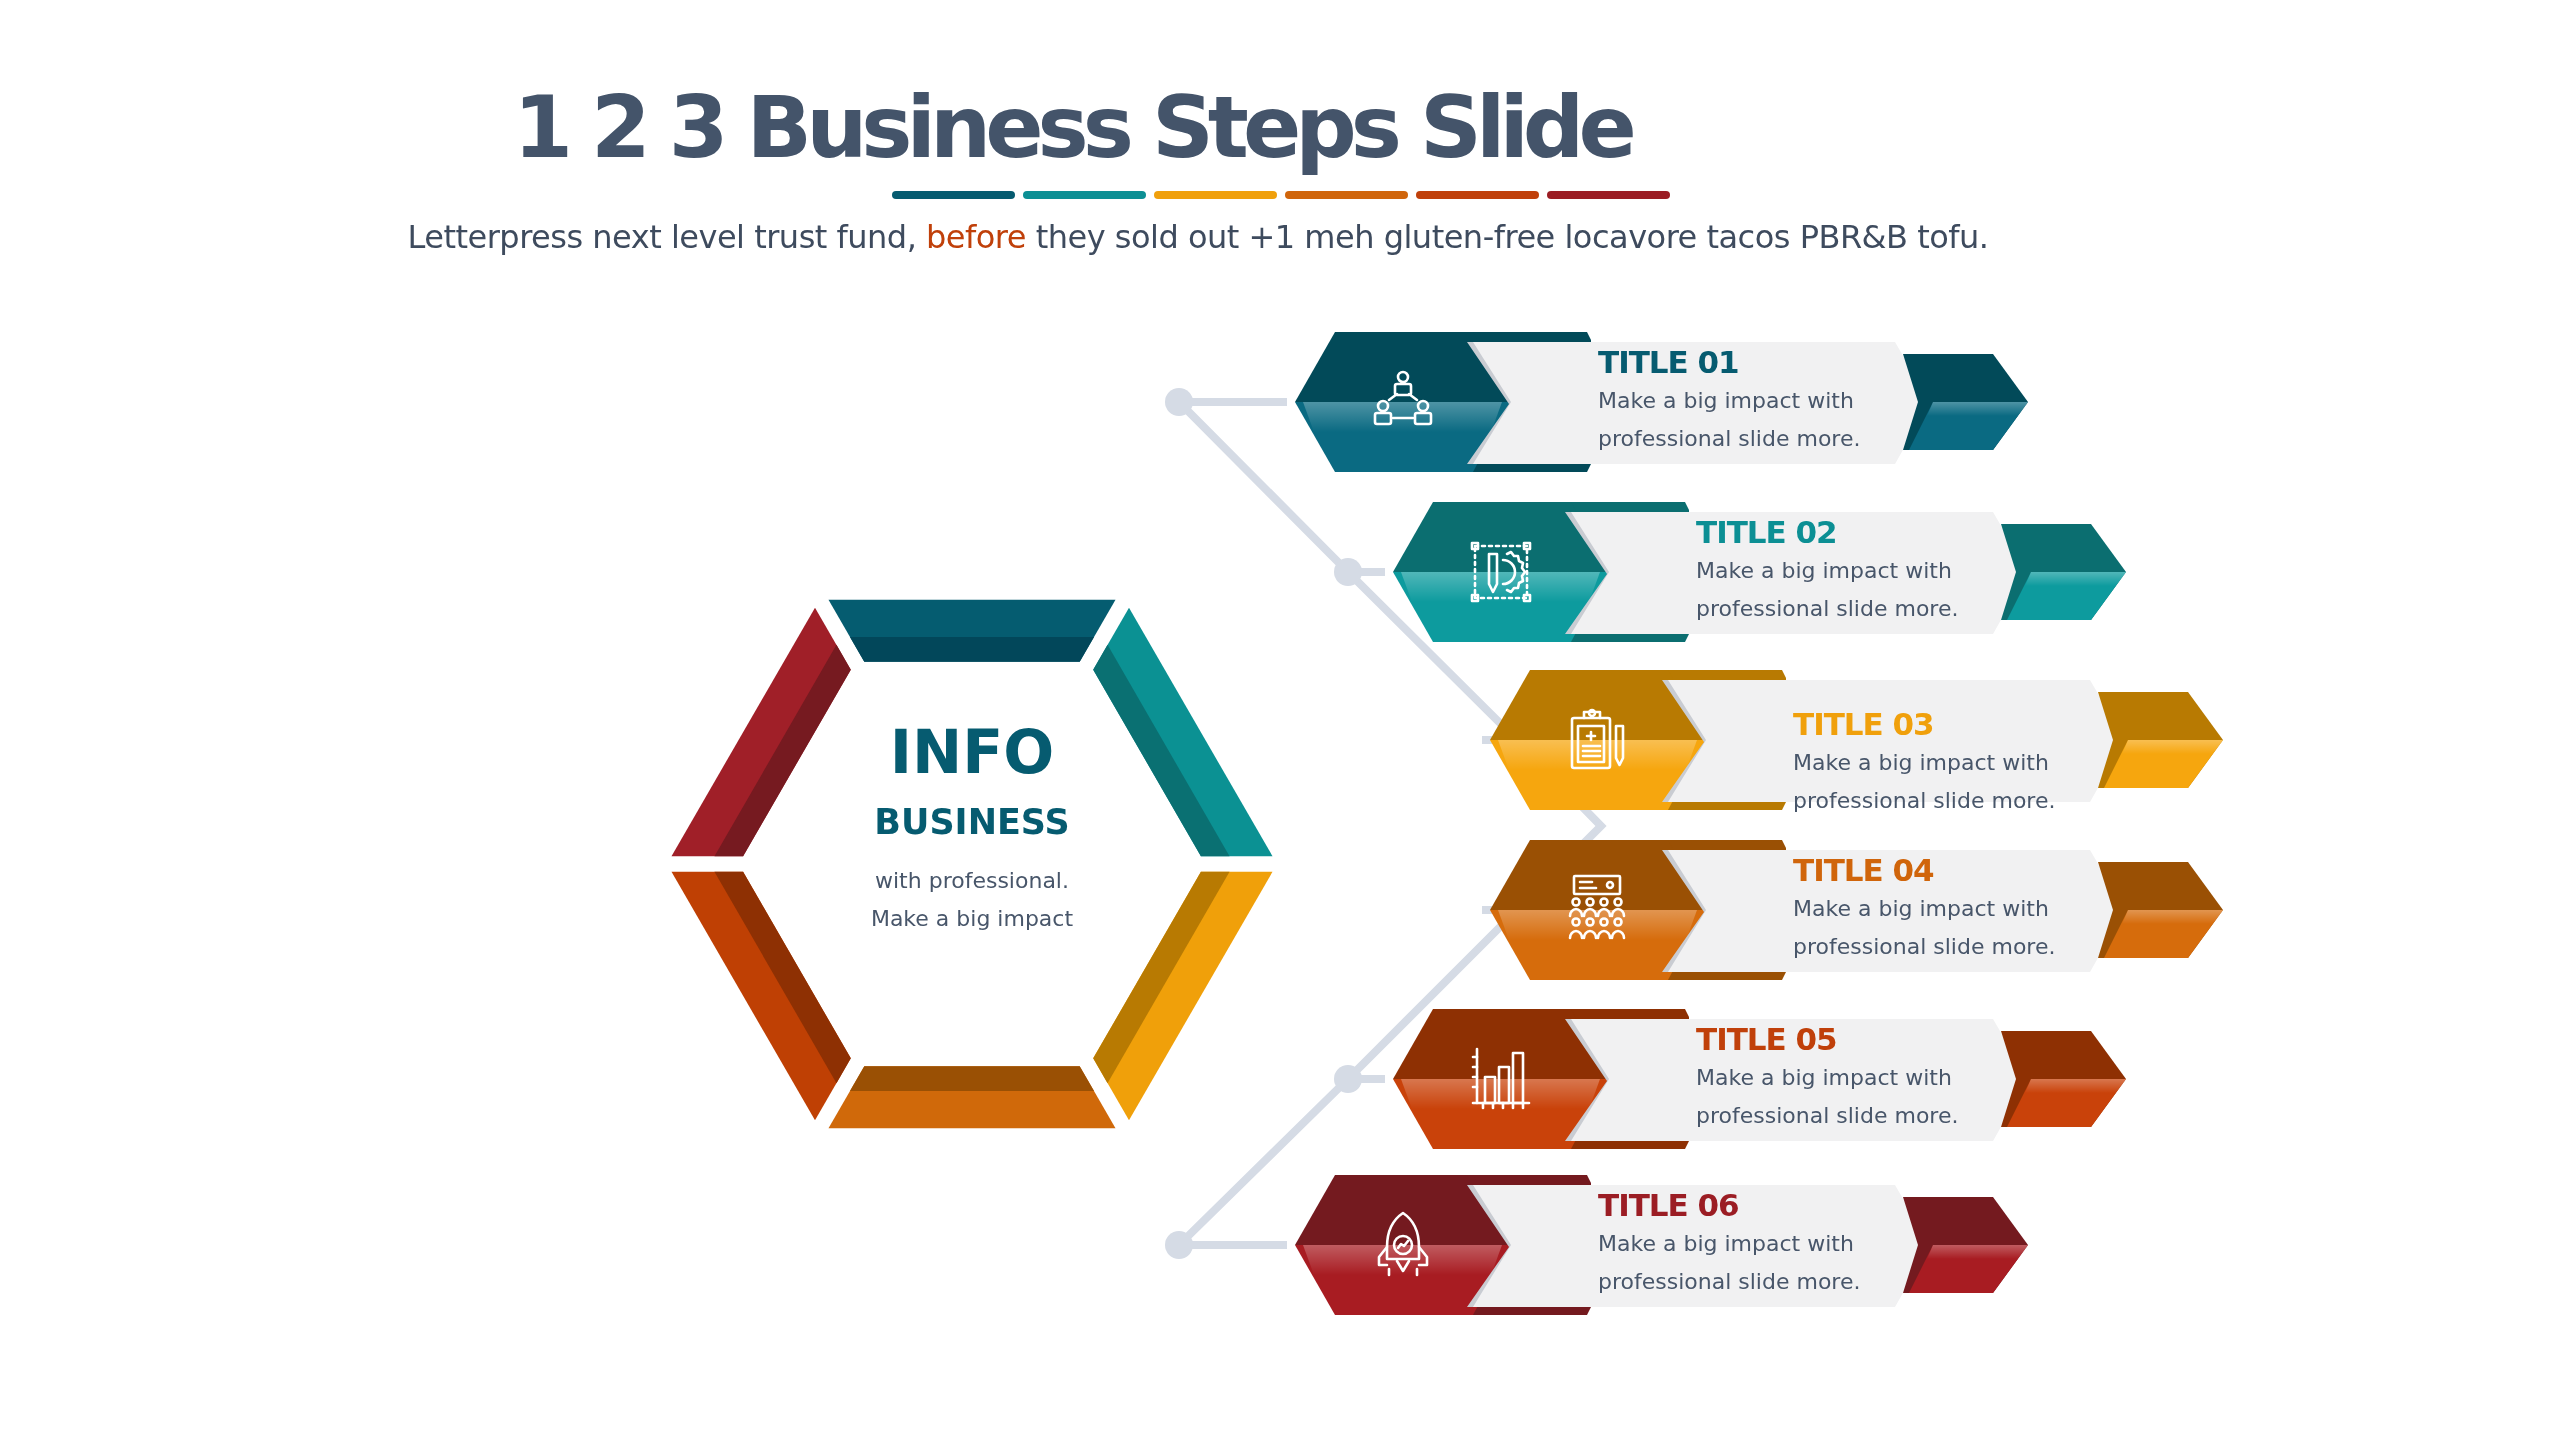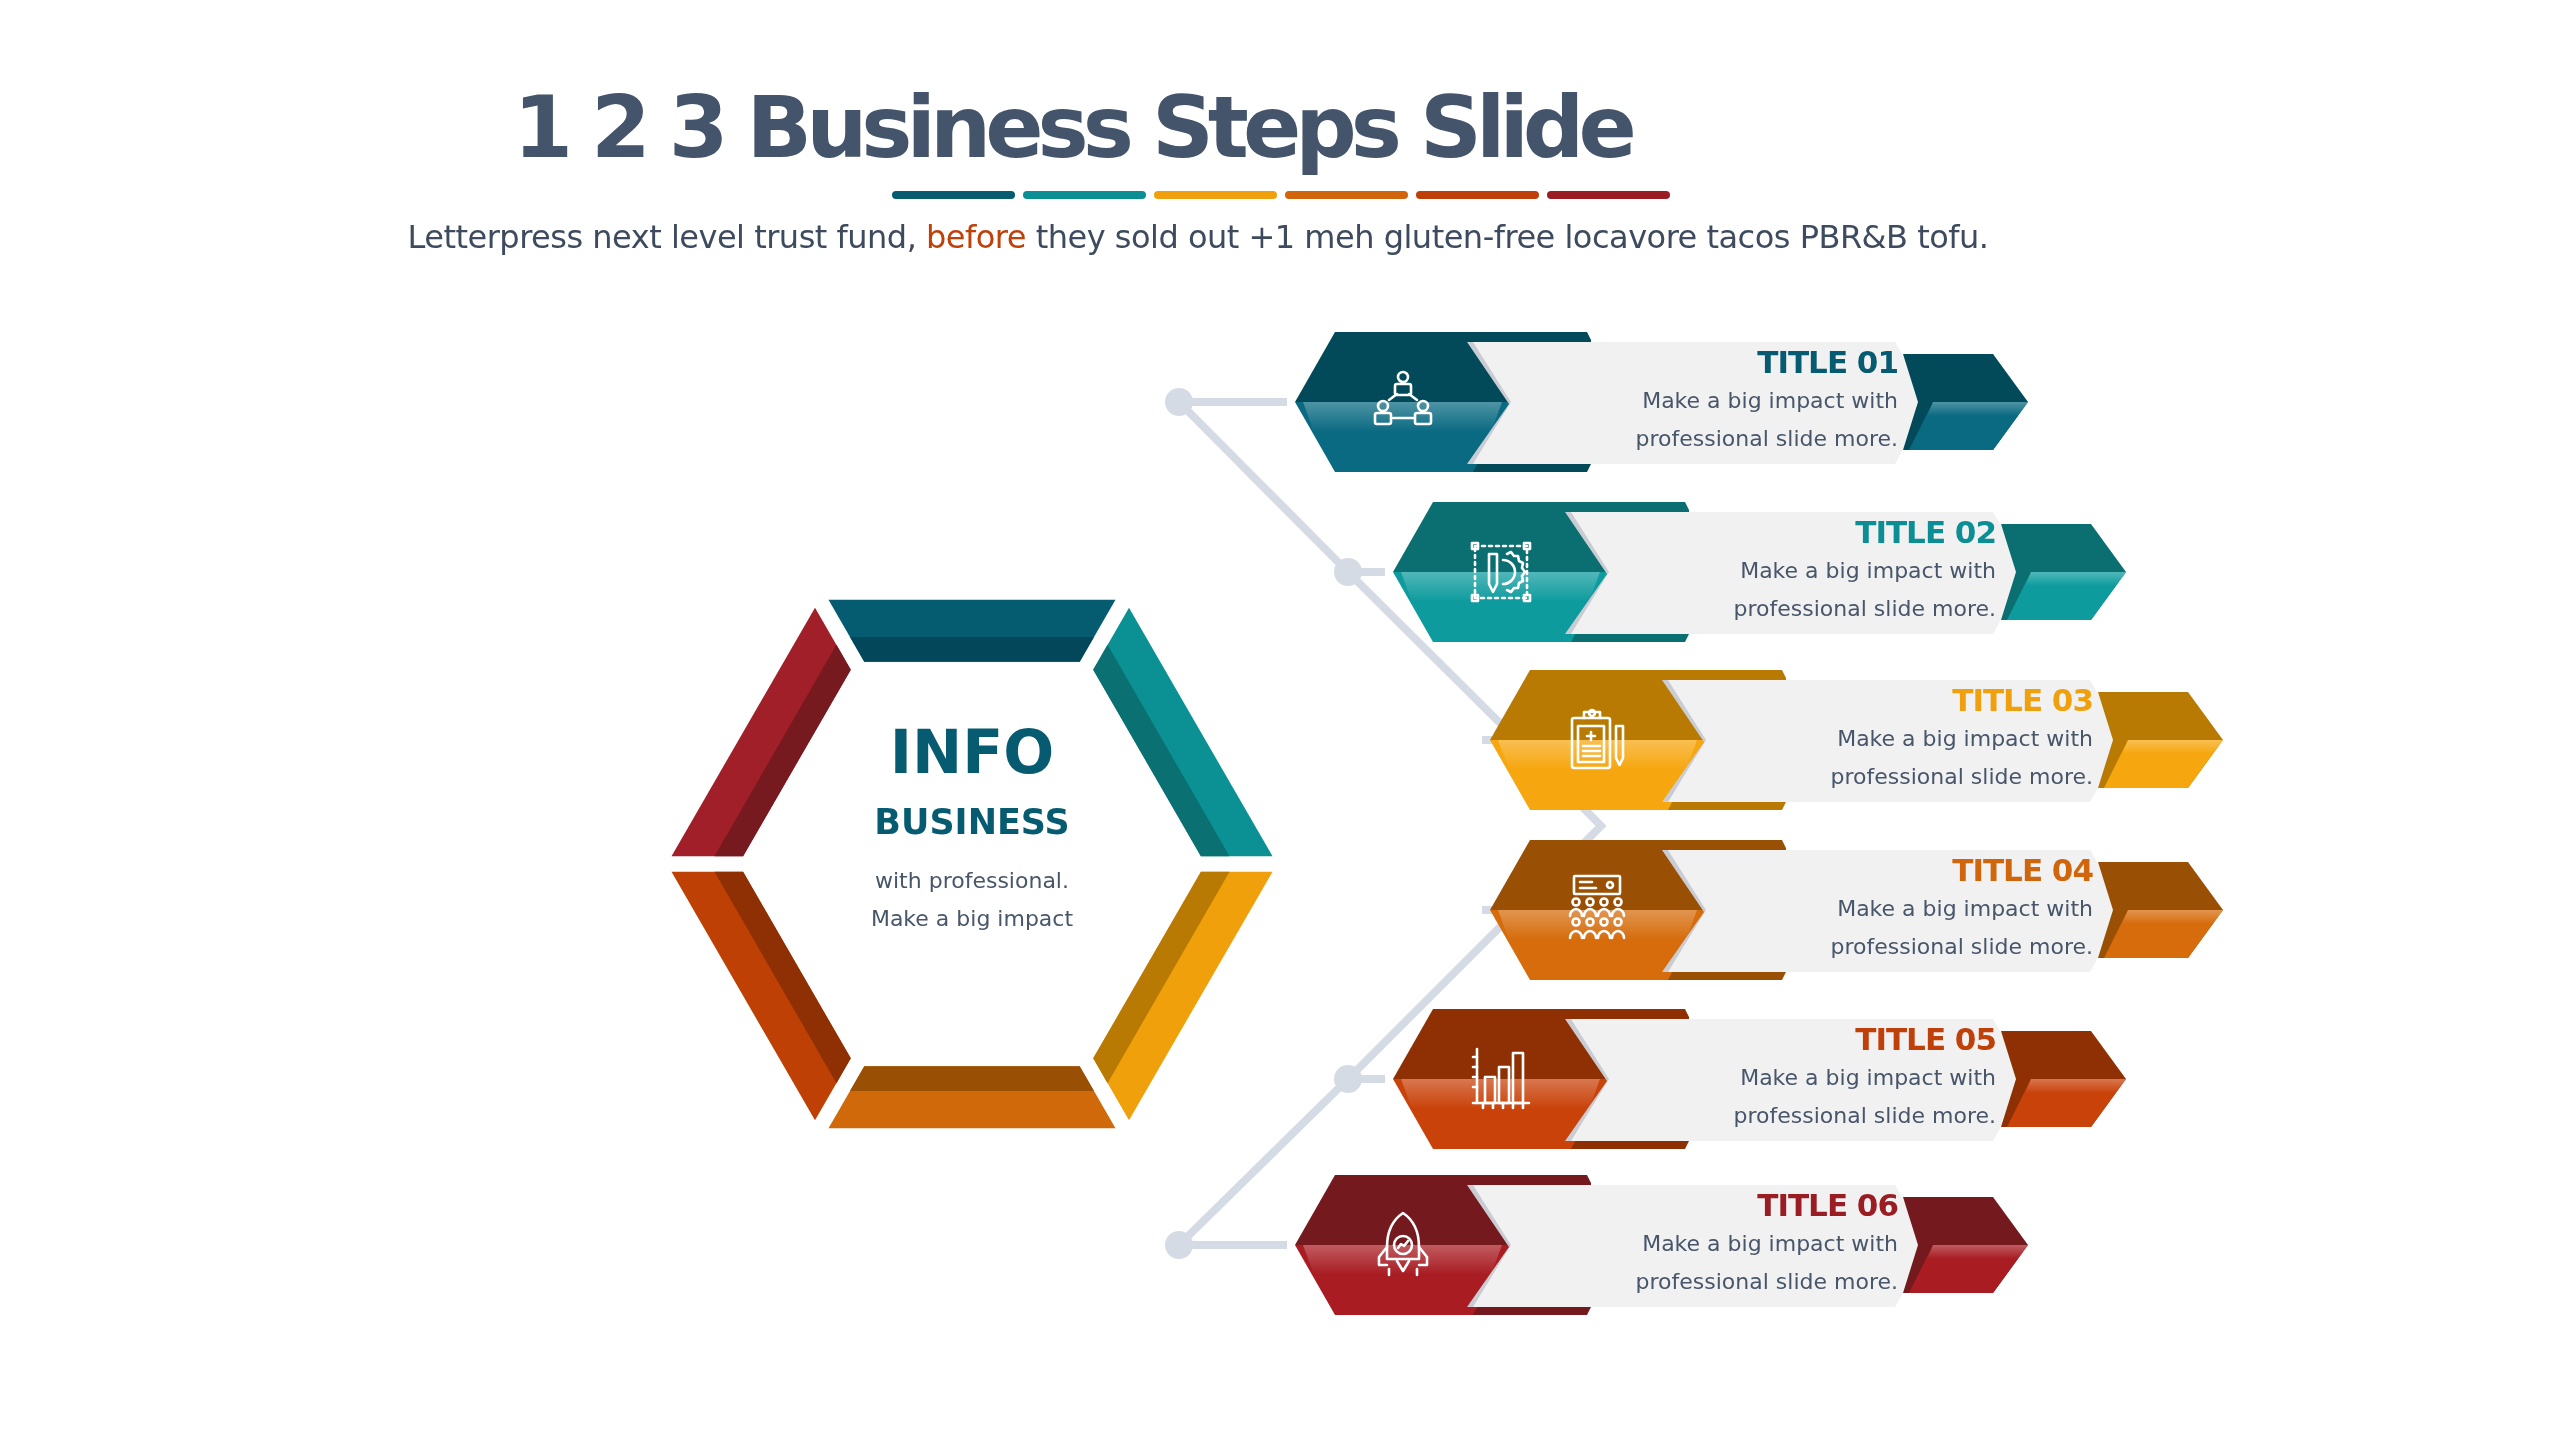--- a/index.html
+++ b/index.html
@@ -15,21 +15,21 @@
               letter-spacing: -0.5px; }
   .subtitle .hl { color: #c0400a; }
   svg.canvas { position: absolute; left: 0; top: 0; }
   .center-text { position: absolute; left: 772px; width: 400px; text-align: center; }
   .info { top: 712px; font-family: "DejaVu Sans", sans-serif; font-weight: bold; font-size: 60px;
           color: #065b70; line-height: 80px; }
   .biz { top: 800px; font-family: "DejaVu Sans", sans-serif; font-weight: bold; font-size: 35px;
          color: #065b70; line-height: 44px; }
   .cbody { top: 862px; font-family: "DejaVu Sans", sans-serif; font-size: 22px; color: #48566a;
            line-height: 38px; }
-  .card-text { position: absolute; width: 300px; text-align: right; }
+  .card-text { position: absolute; width: 300px; }
   .card-title { font-family: "DejaVu Sans", sans-serif; font-weight: bold; font-size: 31px;
                 letter-spacing: -1px; line-height: 36px; }
   .card-body { font-family: "DejaVu Sans", sans-serif; font-size: 22px; color: #48566a;
                line-height: 38px; margin-top: 2px; }
 </style>
 </head>
 <body>
 
 <div class="title">1 2 3 Business Steps Slide</div>
 <div class="bars">
@@ -263,21 +263,21 @@
       </div>
   </div>
   <div class="card-text" style="left: 1696px; top: 514px;">
     <div class="card-title" style="color: rgb(12, 143, 148);">TITLE 02</div>
     <div class="card-body">
         <div>Make a big impact with</div>
         <div>professional slide more.</div>
       </div>
   </div>
   <div class="card-text" style="left: 1793px; top: 682px;">
-    <div class="card-title" style="color: rgb(240, 160, 12);">TITLE 03</div>
+    <div class="card-title" style="color: rgb(240, 160, 12); margin-top: 24px;">TITLE 03</div>
     <div class="card-body">
         <div>Make a big impact with</div>
         <div>professional slide more.</div>
       </div>
   </div>
   <div class="card-text" style="left: 1793px; top: 852px;">
     <div class="card-title" style="color: rgb(208, 101, 11);">TITLE 04</div>
     <div class="card-body">
         <div>Make a big impact with</div>
         <div>professional slide more.</div>

